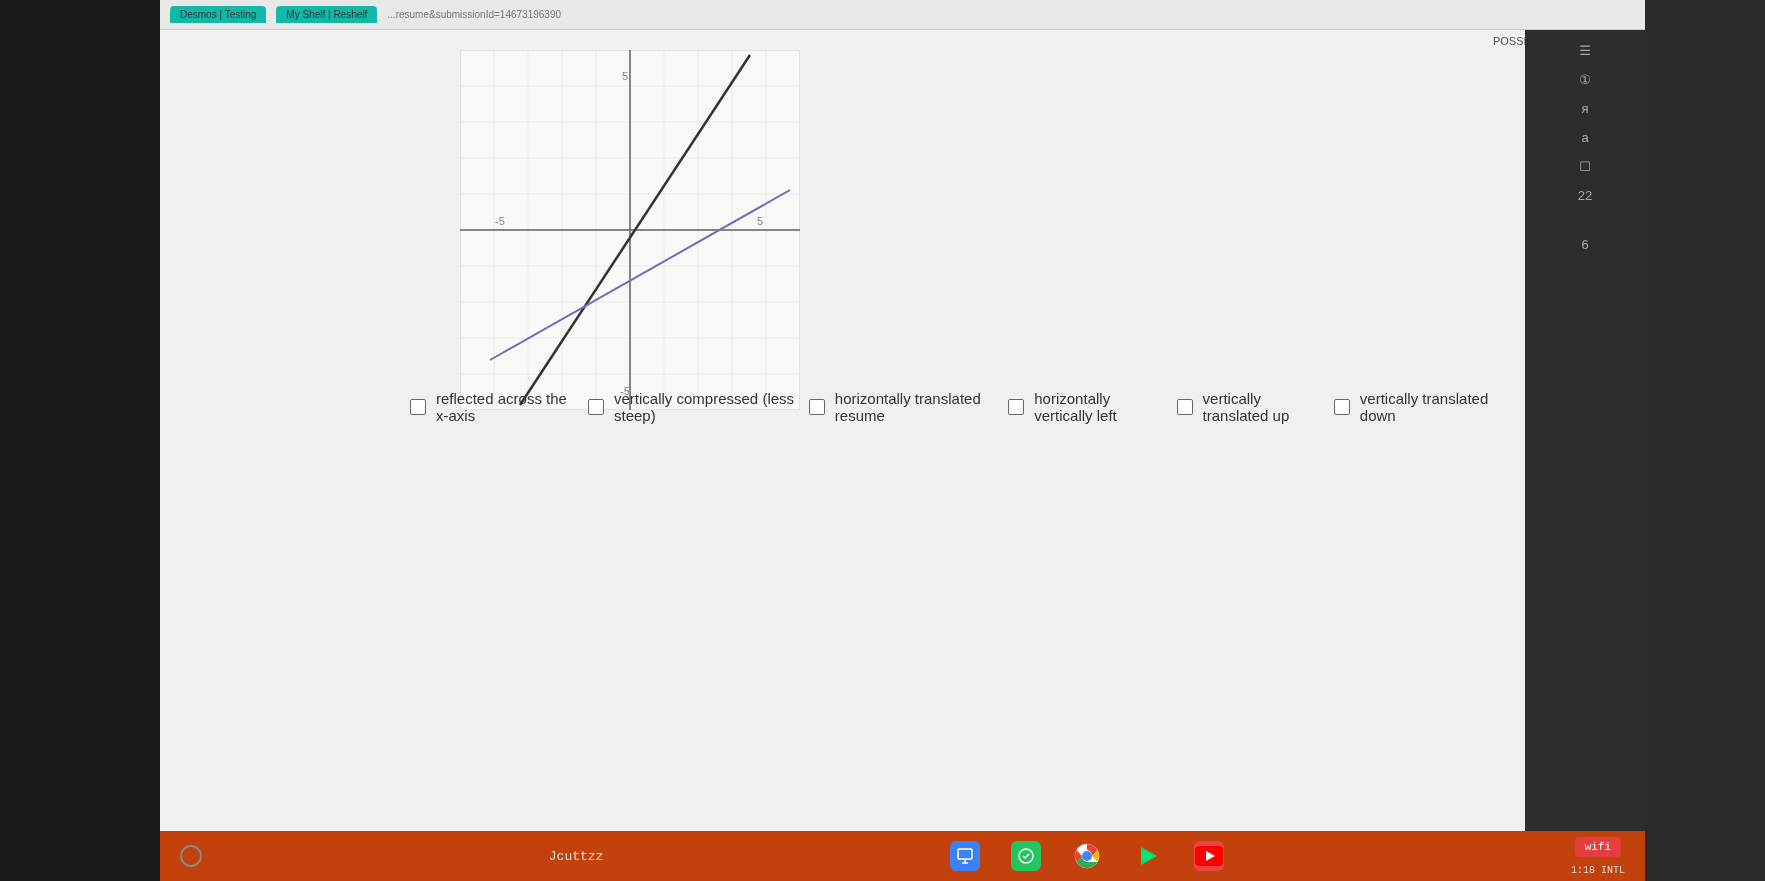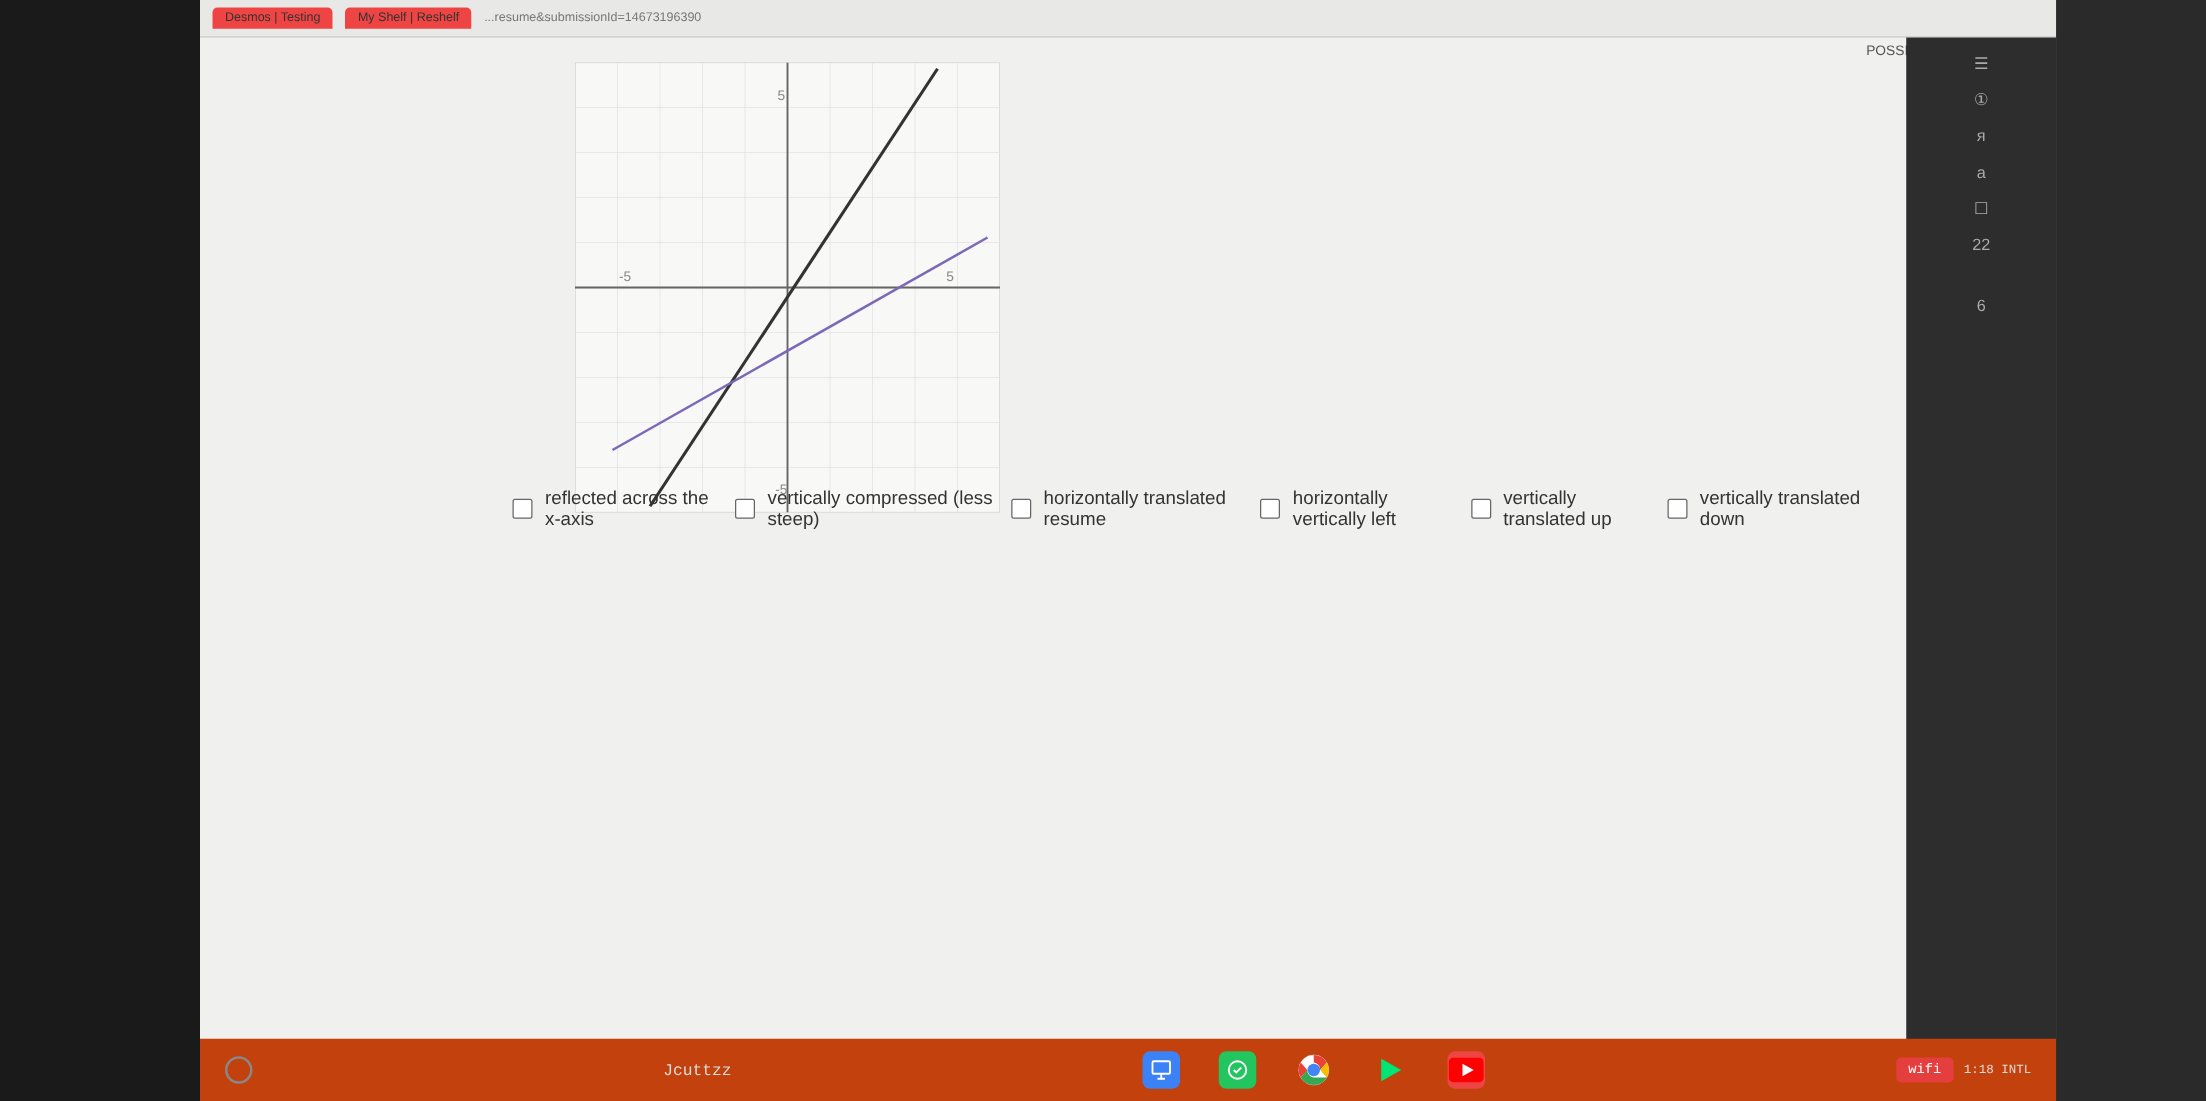--- a/index.html
+++ b/index.html
@@ -54,21 +54,21 @@
       display: flex;
       align-items: center;
       padding: 0 10px;
       gap: 10px;
       font-size: 11px;
       color: #555;
       border-bottom: 1px solid #ccc;
     }
 
     .browser-tab {
-      background: #ef4444;
+      background: #14b8a6;
       padding: 3px 10px;
       border-radius: 4px 4px 0 0;
       font-size: 10px;
       color: #333;
     }
 
     
     .possible-points {
       position: absolute;
       top: 35px;
@@ -195,20 +195,21 @@
     .taskbar-icon.green { background: #22c55e; }
     .taskbar-icon.chrome { background: transparent; }
     .taskbar-icon.play { background: transparent; }
     .taskbar-icon.youtube { background: #ef4444; }
 
     .taskbar-right {
       display: flex;
       align-items: center;
       gap: 8px;
       margin-left: auto;
+      flex-direction: column;
     }
 
     .wifi-btn {
       background: #e53e3e;
       color: #fff;
       padding: 4px 10px;
       border-radius: 4px;
       font-size: 11px;
     }
 

